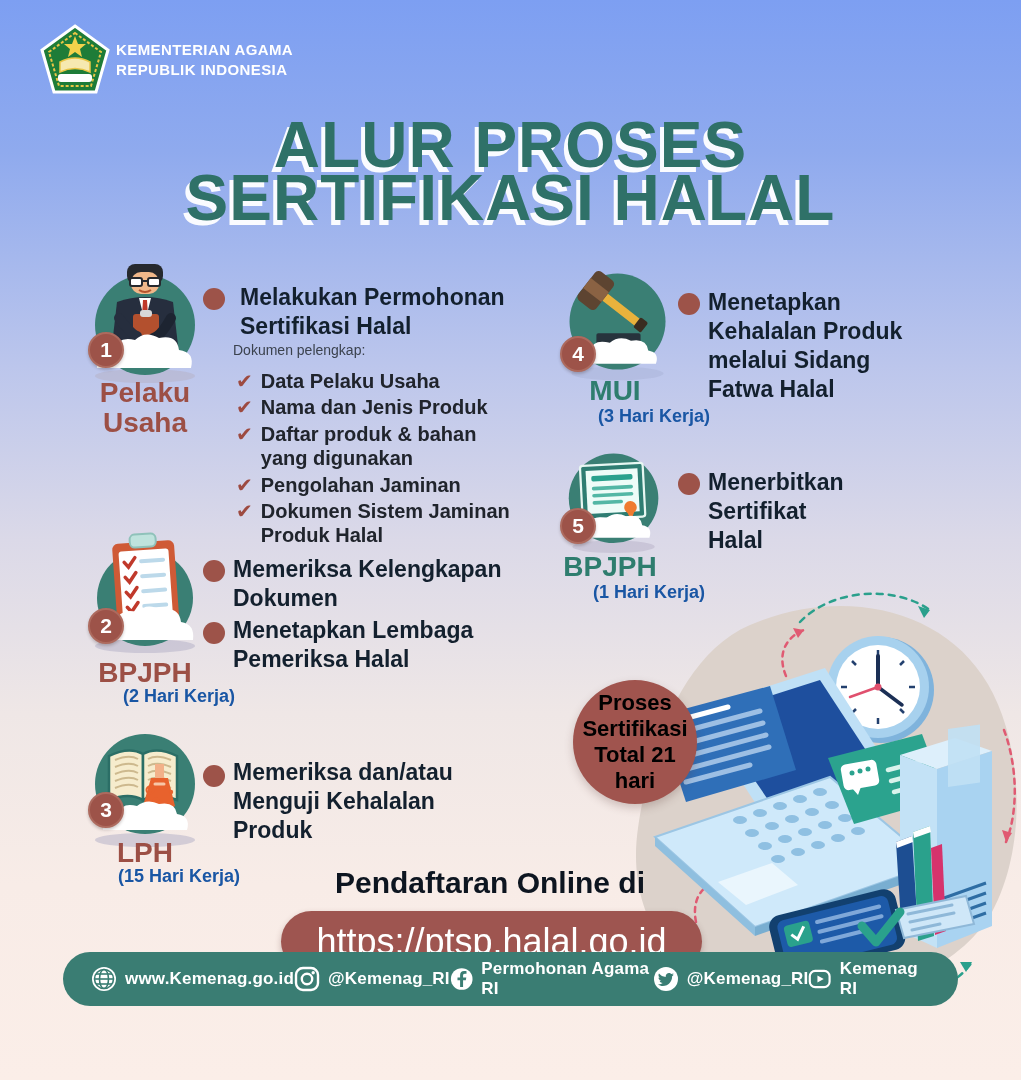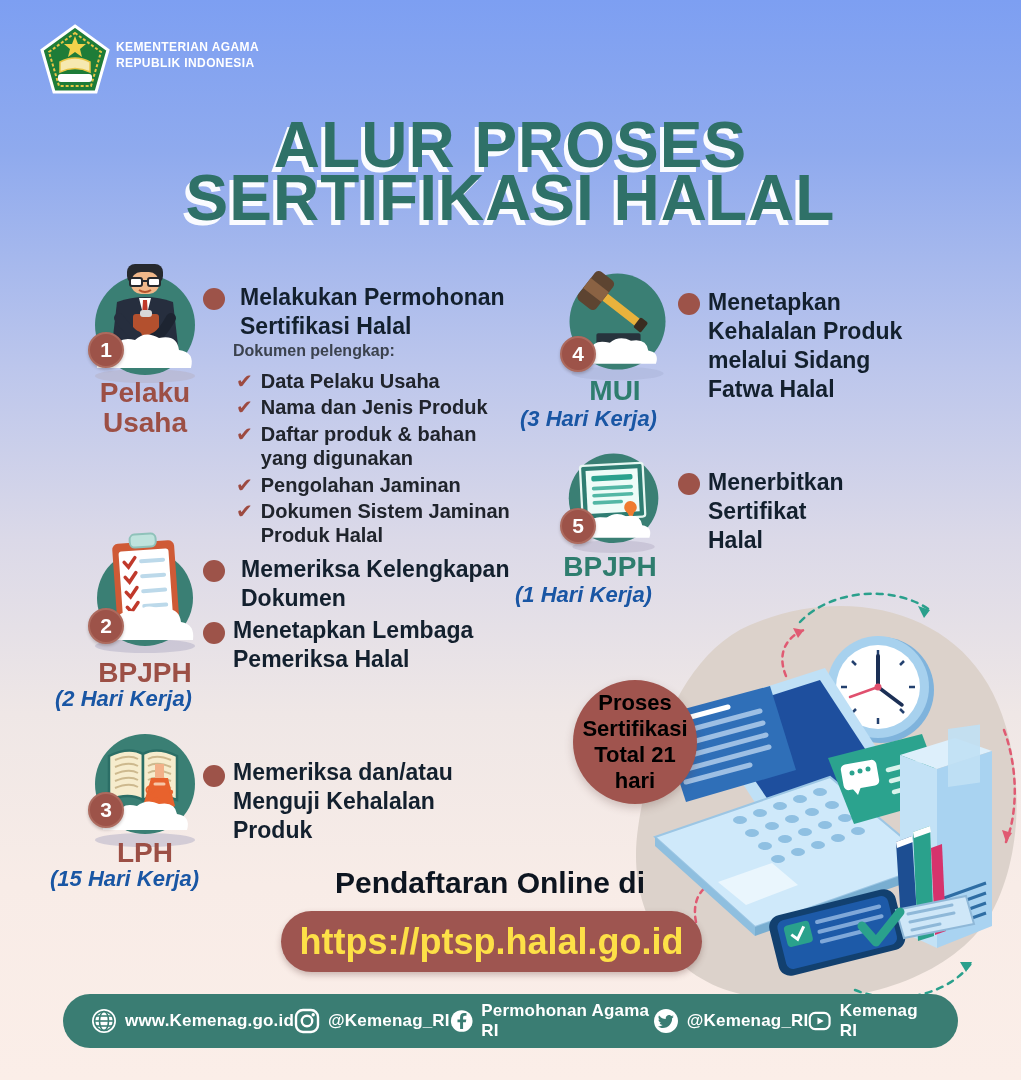--- a/index.html
+++ b/index.html
@@ -6,56 +6,56 @@
   html,body { background:#e8e8ee; }
   #poster {
     position:relative; width:1021px; height:1080px; overflow:hidden;
     font-family:"Liberation Sans", sans-serif;
     background:linear-gradient(180deg,#7d9ff2 0%, #8faaee 14%, #bcc6ec 34%, #dbd9e8 50%, #efe7e6 66%, #f8ece7 82%, #fbeee8 100%);
   }
   .abs { position:absolute; }
   .pre { white-space:pre-line; }
 
   
-  .ministry-text { left:116px; top:40px; color:#ffffff; font-weight:bold; font-size:12px; line-height:1.3; letter-spacing:.4px; }
+  .ministry-text { left:116px; top:40px; color:#ffffff; font-weight:bold; font-size:15px; line-height:1.3; letter-spacing:.4px; }
   .title { left:0; width:1021px; text-align:center; color:#2f7168; font-weight:bold; letter-spacing:1px;
            font-size:64px; line-height:1.04; text-shadow:-4px 5px 0 rgba(255,255,255,.95); }
   .title1 { top:112px; } .title2 { top:165px; }
 
   
   .icon-svg { overflow:visible; }
   .badge { width:36px; height:36px; border-radius:50%; background:#9d5349; border:2px solid #ad6a5e;
            color:#fff; font-weight:bold; font-size:21px; display:flex; align-items:center; justify-content:center;
            box-shadow:0 2px 3px rgba(60,40,40,.25); }
   .actor { font-weight:bold; font-size:28px; text-align:center; line-height:1.08; }
   .actor.maroon { color:#9c4f45; }
   .actor.teal { color:#2e7d6e; }
-  .duration { font-weight:bold; font-style:italic; font-size:22px; color:#1956a4; text-align:left; }
+  .duration { font-weight:bold; font-size:18px; color:#1956a4; text-align:right; }
 
   
   .bullet { width:22px; height:22px; border-radius:50%; background:#9d5349; }
   .point { font-weight:bold; font-size:23px; color:#13202e; line-height:1.26; }
-  .sublabel { font-weight:bold; font-size:16px; color:#3b424e; }
+  .sublabel { font-weight:normal; font-size:14px; color:#3b424e; }
   .chk-list { list-style:none; }
   .chk-list li { display:flex; align-items:flex-start; font-size:20px; font-weight:bold; color:#20242c; line-height:1.22; margin-bottom:2px;}
   .chk { color:#9d4a40; font-family:"DejaVu Sans",sans-serif; font-size:20px; margin-right:8px; line-height:1.22; }
 
   
   .total-circle { left:573px; top:680px; width:124px; height:124px; border-radius:50%; background:#a0544e;
                   color:#000000; font-weight:bold; font-size:22px; line-height:1.18; text-align:center;
                   display:flex; align-items:center; justify-content:center; box-shadow:0 4px 8px rgba(90,60,55,.25); }
 
   
   .reg-label { left:0; width:980px; top:866px; text-align:center; color:#0d1520; font-weight:bold; font-size:30px; }
   .url-pill { left:281px; top:911px; width:421px; height:61px; border-radius:34px; background:#9e5550;
-              display:flex; align-items:center; justify-content:center; color:#fde047; font-weight:bold; font-size:36px;
+              display:flex; align-items:center; justify-content:center; color:#ffffff; font-weight:normal; font-size:36px;
               box-shadow:0 3px 6px rgba(90,50,45,.3); }
 
   
-  .footer-pill { left:63px; top:994px; width:895px; height:54px; border-radius:28px; background:#3a7d73;
+  .footer-pill { left:63px; top:952px; width:895px; height:54px; border-radius:28px; background:#3a7d73;
                  display:flex; align-items:center; justify-content:space-between; padding:0 28px; }
   .footer-item { display:flex; align-items:center; gap:8px; color:#fff; font-weight:bold; font-size:17px; letter-spacing:.2px; }
 </style>
 </head>
 <body>
 
 <div id="poster">
 
   <svg class="abs" style="left:40px;top:24px;" width="70" height="70" viewBox="0 0 70 70">
     <polygon points="35,2 68,26 56,68 14,68 2,26" fill="#1e7c38" stroke="#ffffff" stroke-width="3"></polygon>
@@ -149,21 +149,21 @@
     </g>
     <path d="M16,112 Q14,94 34,94 Q36,80 54,84 Q64,74 78,82 Q96,78 98,94 Q112,96 110,112 Z" fill="#ffffff"></path>
   </svg>
   <div class="abs badge" style="left:88px;top:608px;">
       <span>2</span>
     </div>
   <div class="abs actor maroon" style="left:65px;top:658px;width:160px;">BPJPH</div>
   <div class="abs duration" style="left:55px;top:686px;width:180px;">(2 Hari Kerja)</div>
 
   <div class="abs bullet" style="left:203px;top:560px;"></div>
-  <div class="abs point pre" style="left:233px;top:555px;margin-left:8px;">Memeriksa Kelengkapan
+  <div class="abs point pre" style="left:233px;top:555px;">Memeriksa Kelengkapan
 Dokumen</div>
   <div class="abs bullet" style="left:203px;top:622px;"></div>
   <div class="abs point pre" style="left:233px;top:616px;">Menetapkan Lembaga
 Pemeriksa Halal</div>
 
   <svg class="abs icon-svg" style="left:83px;top:722px;" width="125" height="130" viewBox="0 0 125 130">
     <ellipse cx="62" cy="118" rx="50" ry="7" fill="#b7b2c8" opacity=".55"></ellipse>
     <circle cx="62" cy="62" r="50" fill="#3a7f74"></circle>
     <g>
       <path d="M26,34 Q46,24 60,32 L60,78 Q46,70 26,78 Z" fill="#f6eccd" stroke="#2b6e66" stroke-width="2.5"></path>

